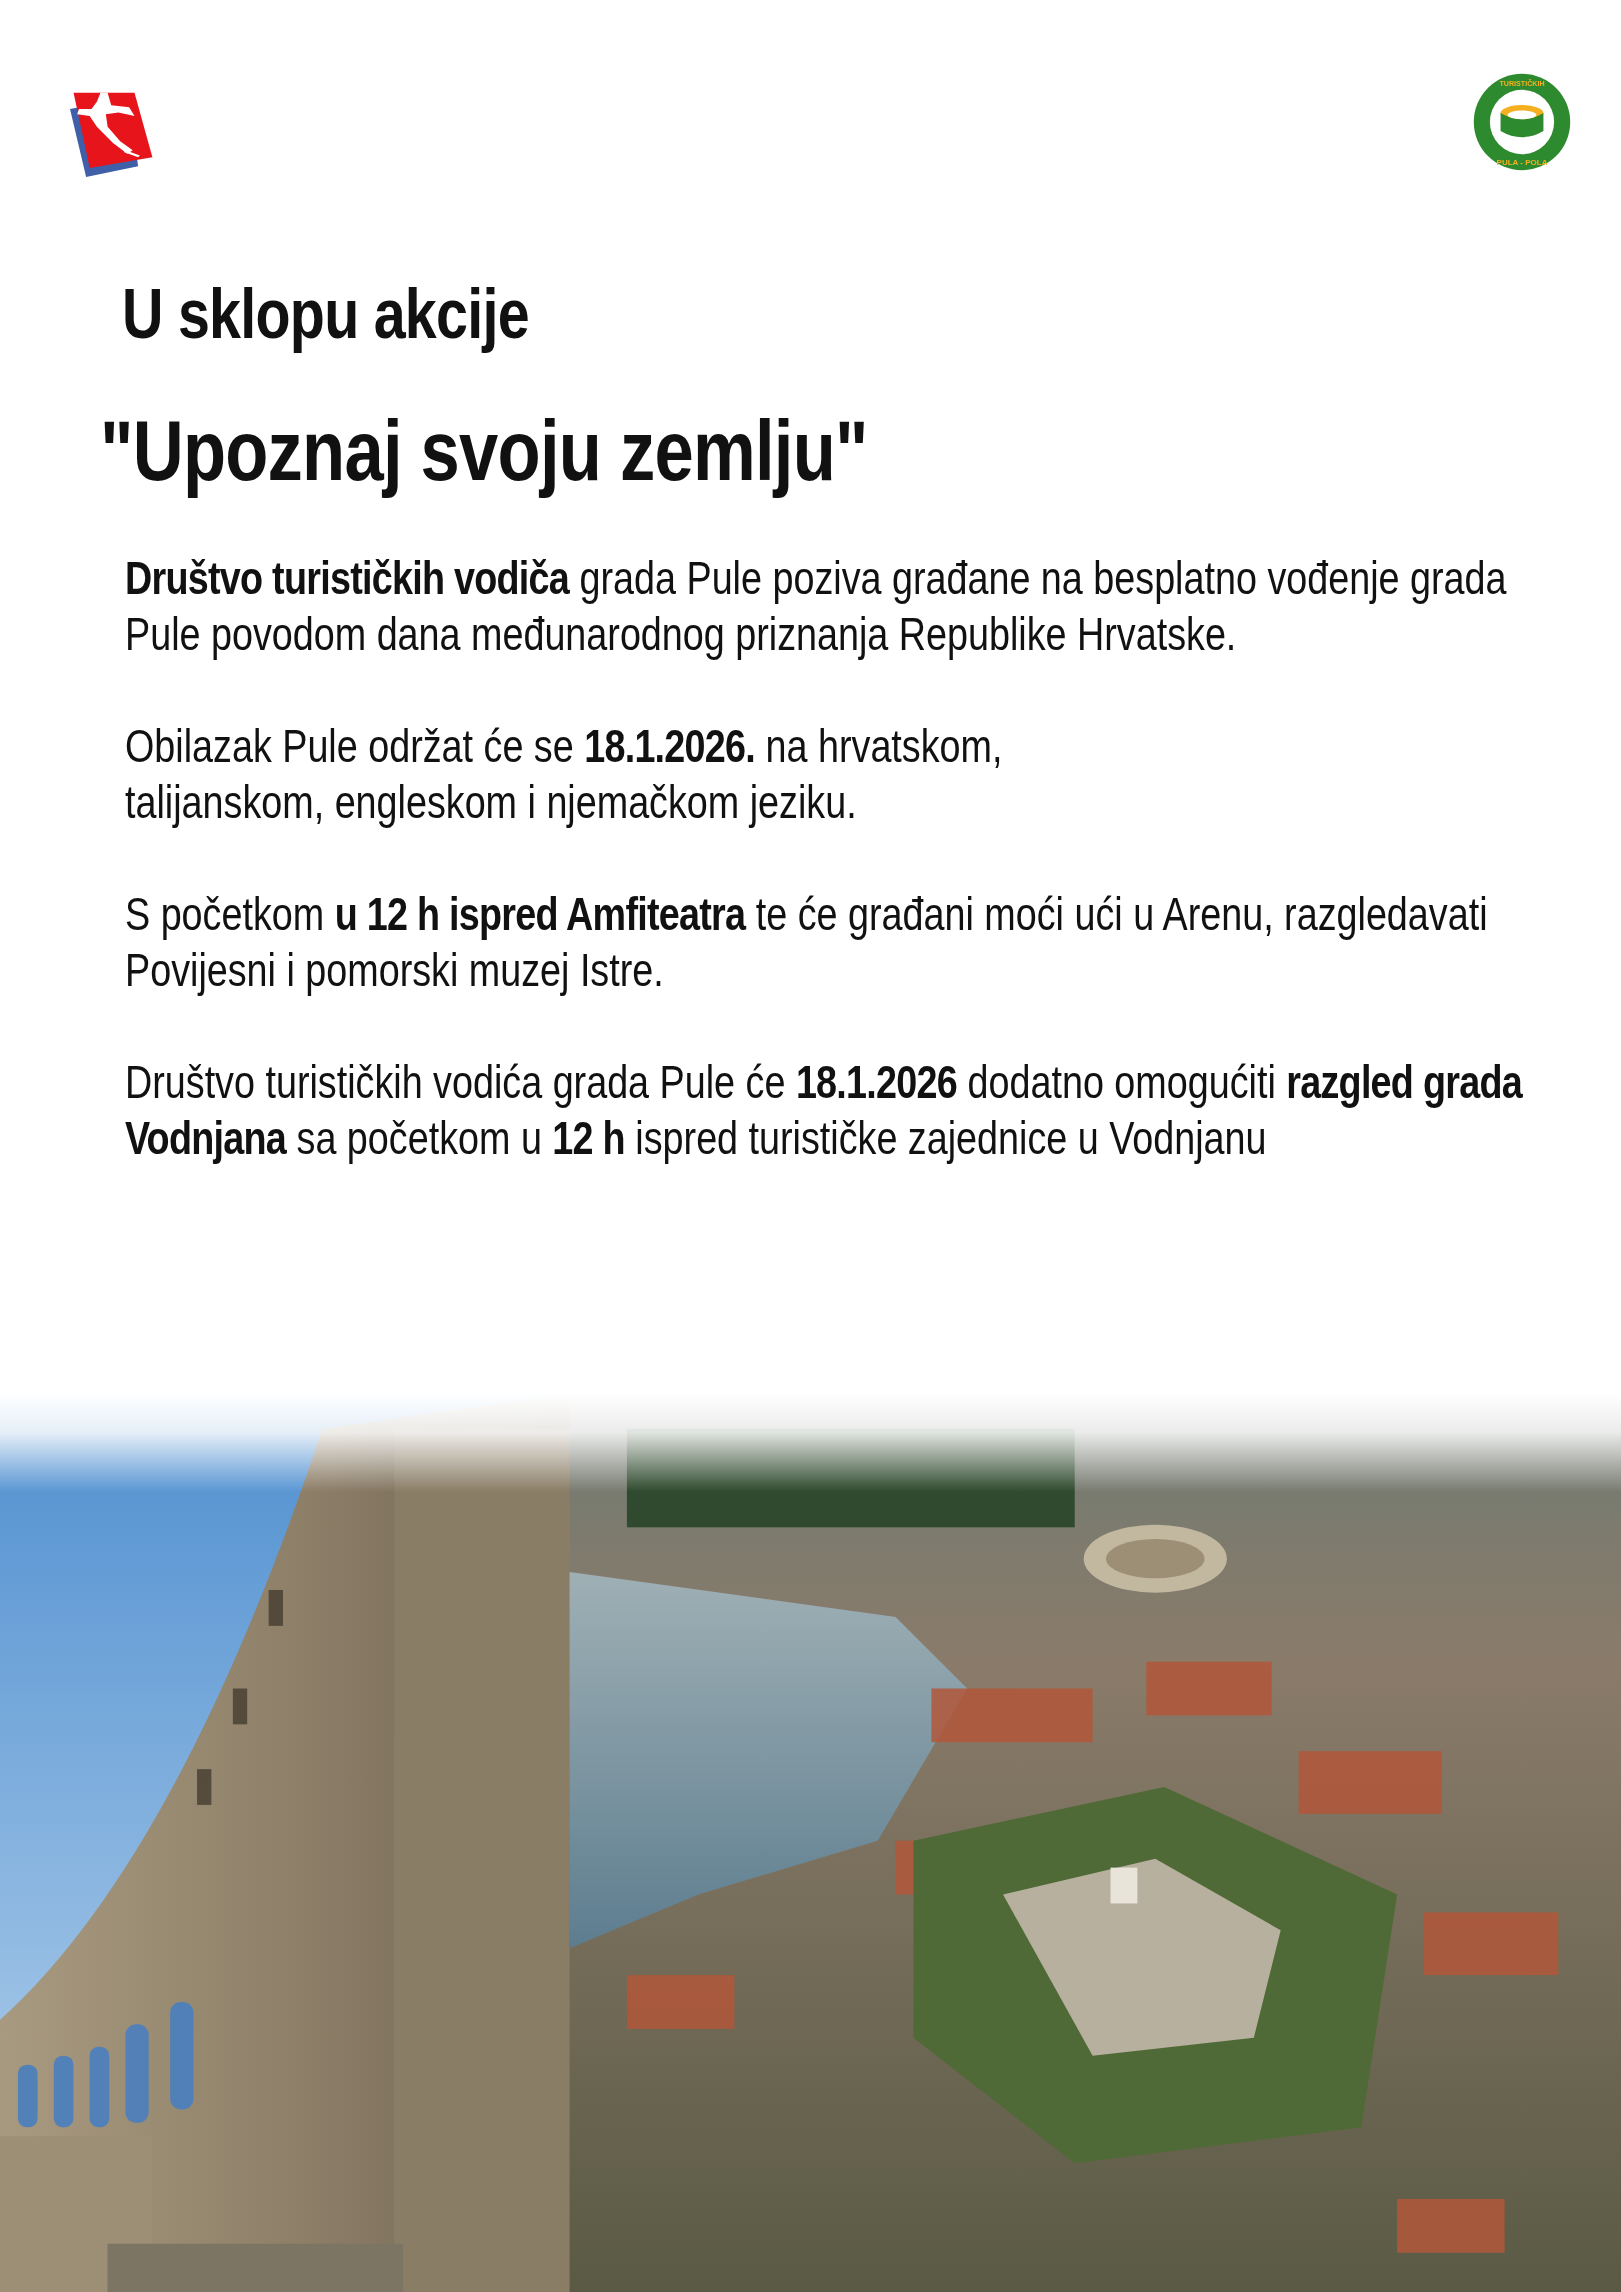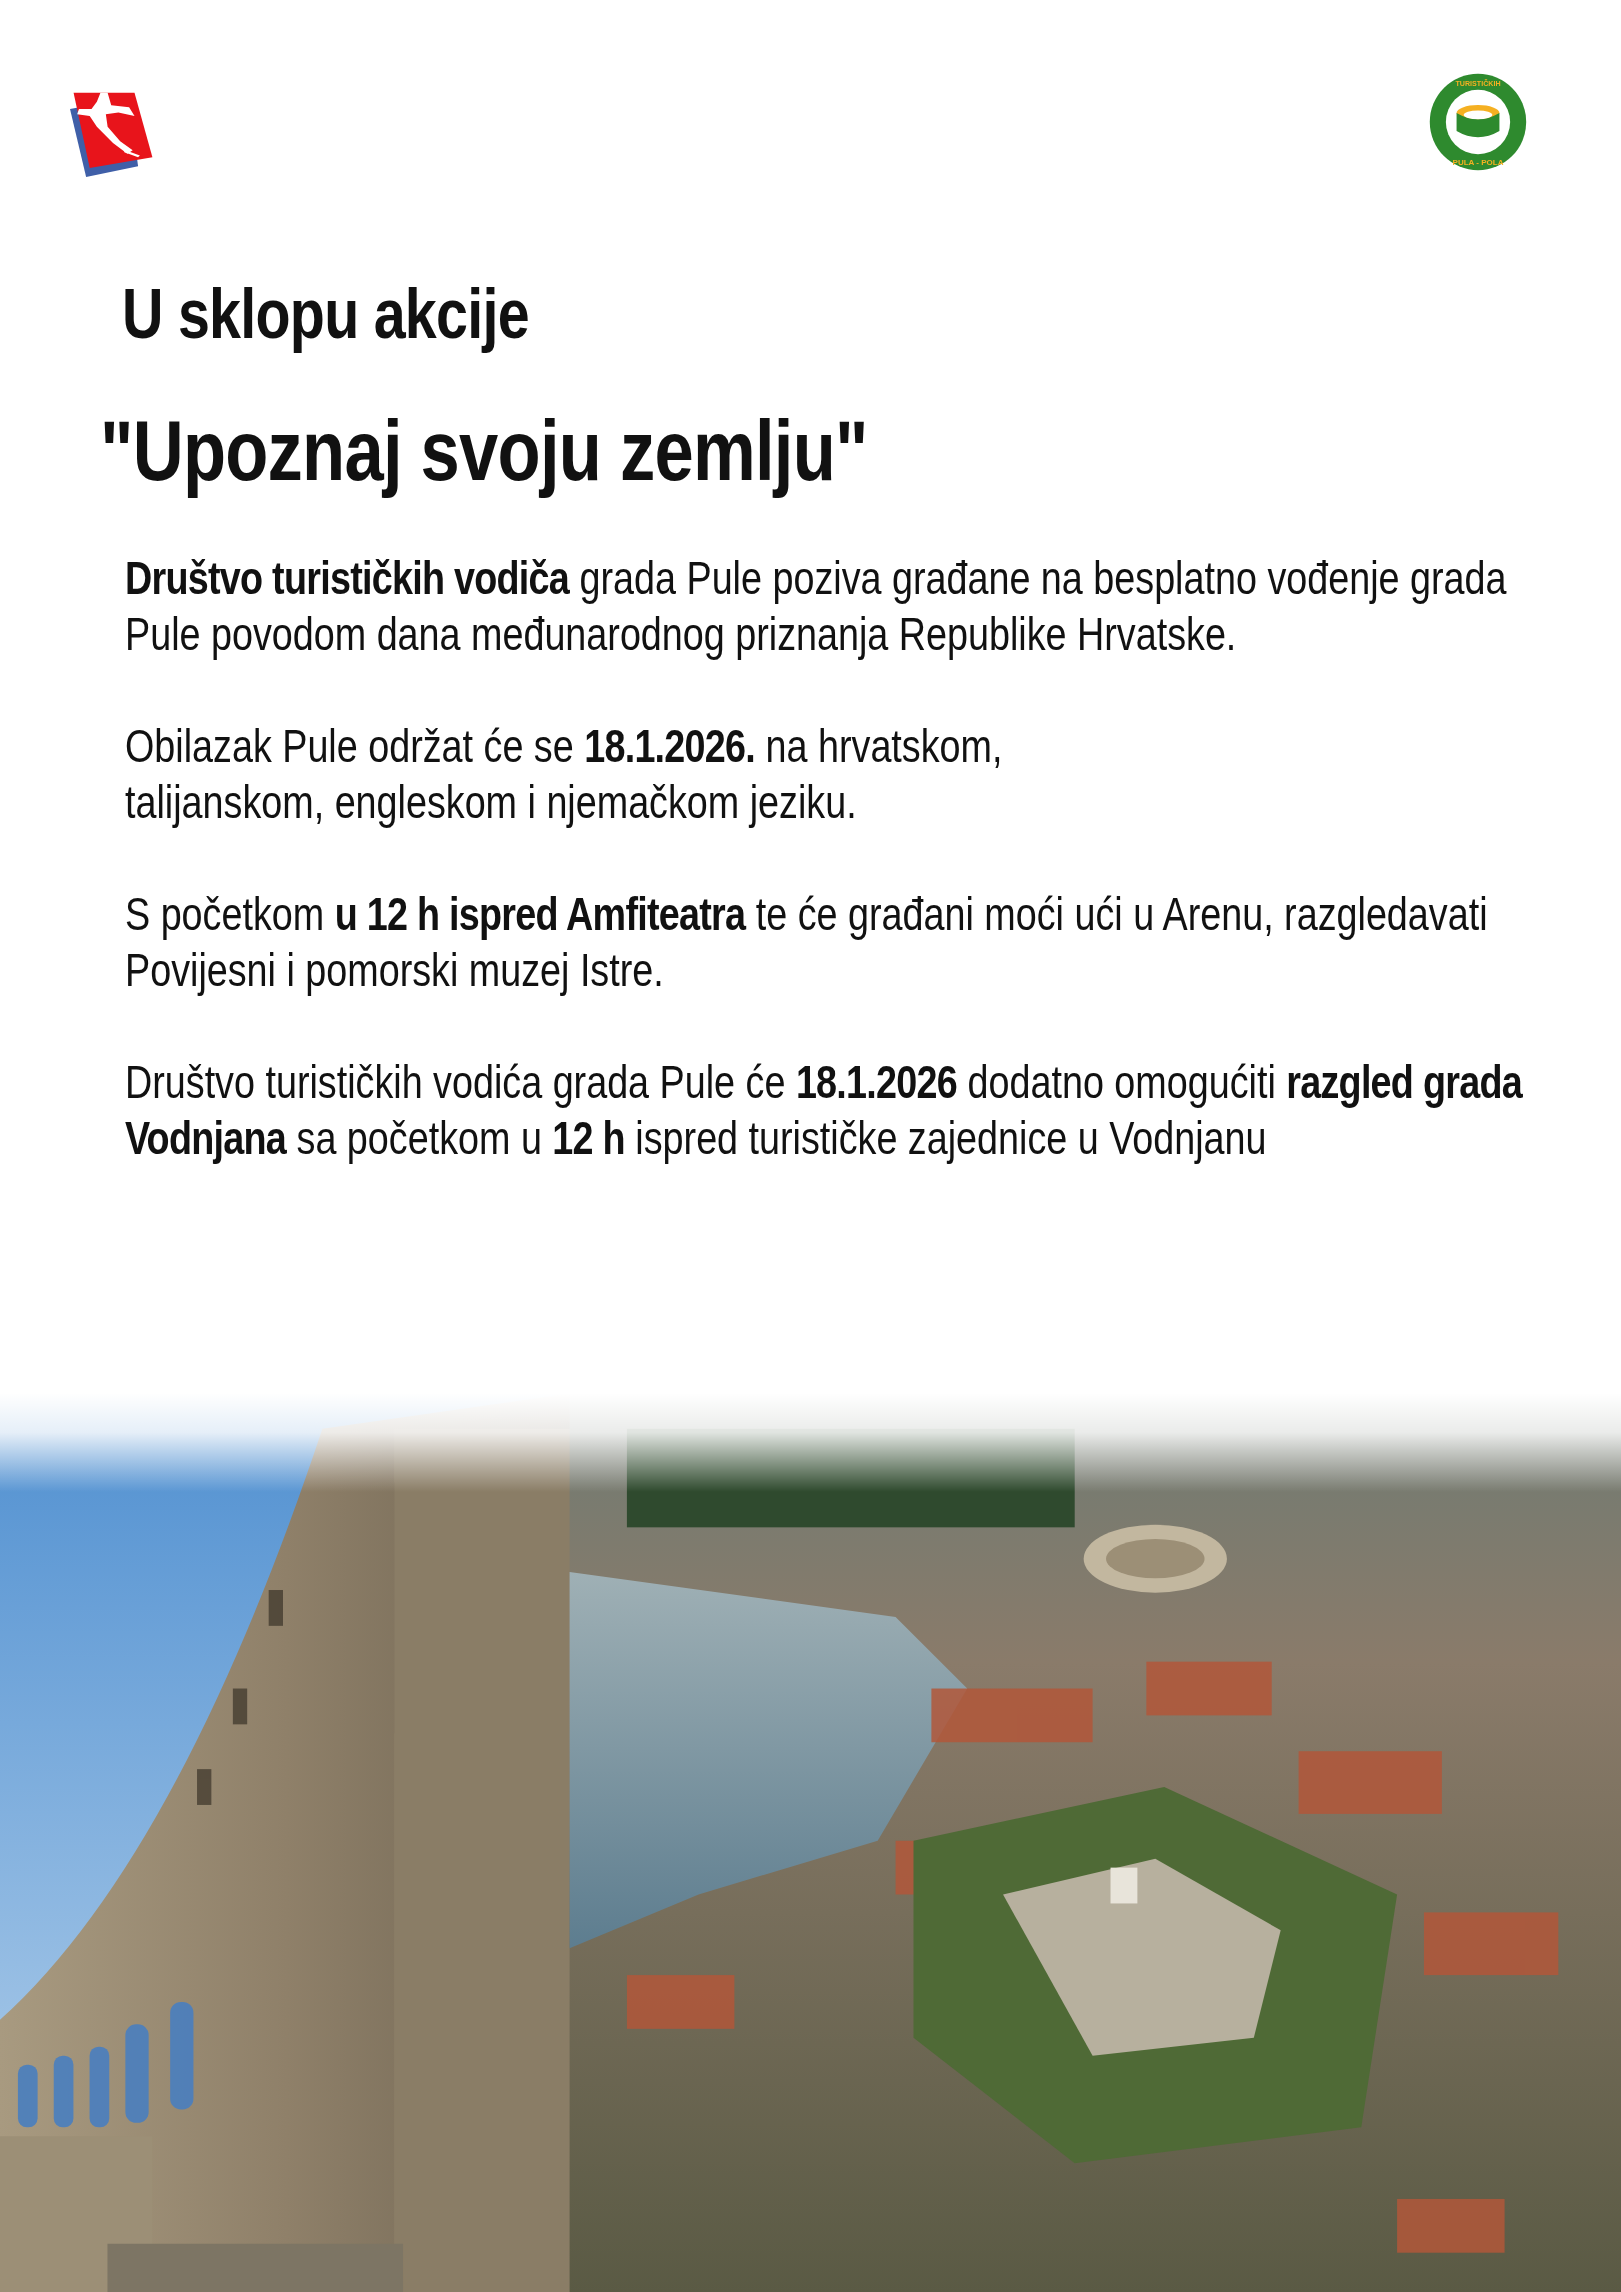--- a/index.html
+++ b/index.html
@@ -1,18 +1,18 @@
 <!DOCTYPE html>
 <html style="font-size:14.3px"><head>
 <meta charset="utf-8">
 <style>
   html,body{margin:0;padding:0;background:#ffffff;}
   body{width:1621px;height:2293px;position:relative;overflow:hidden;font-family:"Liberation Sans",sans-serif;color:#111;}
   .logo-left{position:absolute;left:70px;top:91px;width:86px;height:86px;}
-  .logo-right{position:absolute;left:1428px;top:72px;width:100px;height:100px;}
+  .logo-right{position:absolute;left:1472px;top:72px;width:100px;height:100px;}
   .heading1{position:absolute;left:122px;top:274px;font-size:70px;font-weight:bold;white-space:nowrap;transform:scaleX(0.82);transform-origin:left top;letter-spacing:-0.9px;}
   .heading2{position:absolute;left:100px;top:401px;font-size:86px;font-weight:bold;white-space:nowrap;transform:scaleX(0.82);transform-origin:left top;letter-spacing:-0.9px;}
   .body{position:absolute;left:125px;top:550px;width:1773px;font-size:46px;line-height:56px;transform:scaleX(0.82);transform-origin:left top;}
   .body p{margin:0 0 56px 0;}
   .body b{font-weight:bold;letter-spacing:-0.9px;}
   .photo{position:absolute;left:0;top:1393px;width:1621px;height:900px;overflow:hidden;}
   .fade{position:absolute;left:0;top:0;width:100%;height:99px;background:linear-gradient(#fff 0%,rgba(255,255,255,0.85) 40%,rgba(255,255,255,0) 100%);z-index:3;}
 </style>
 </head>
 <body>

